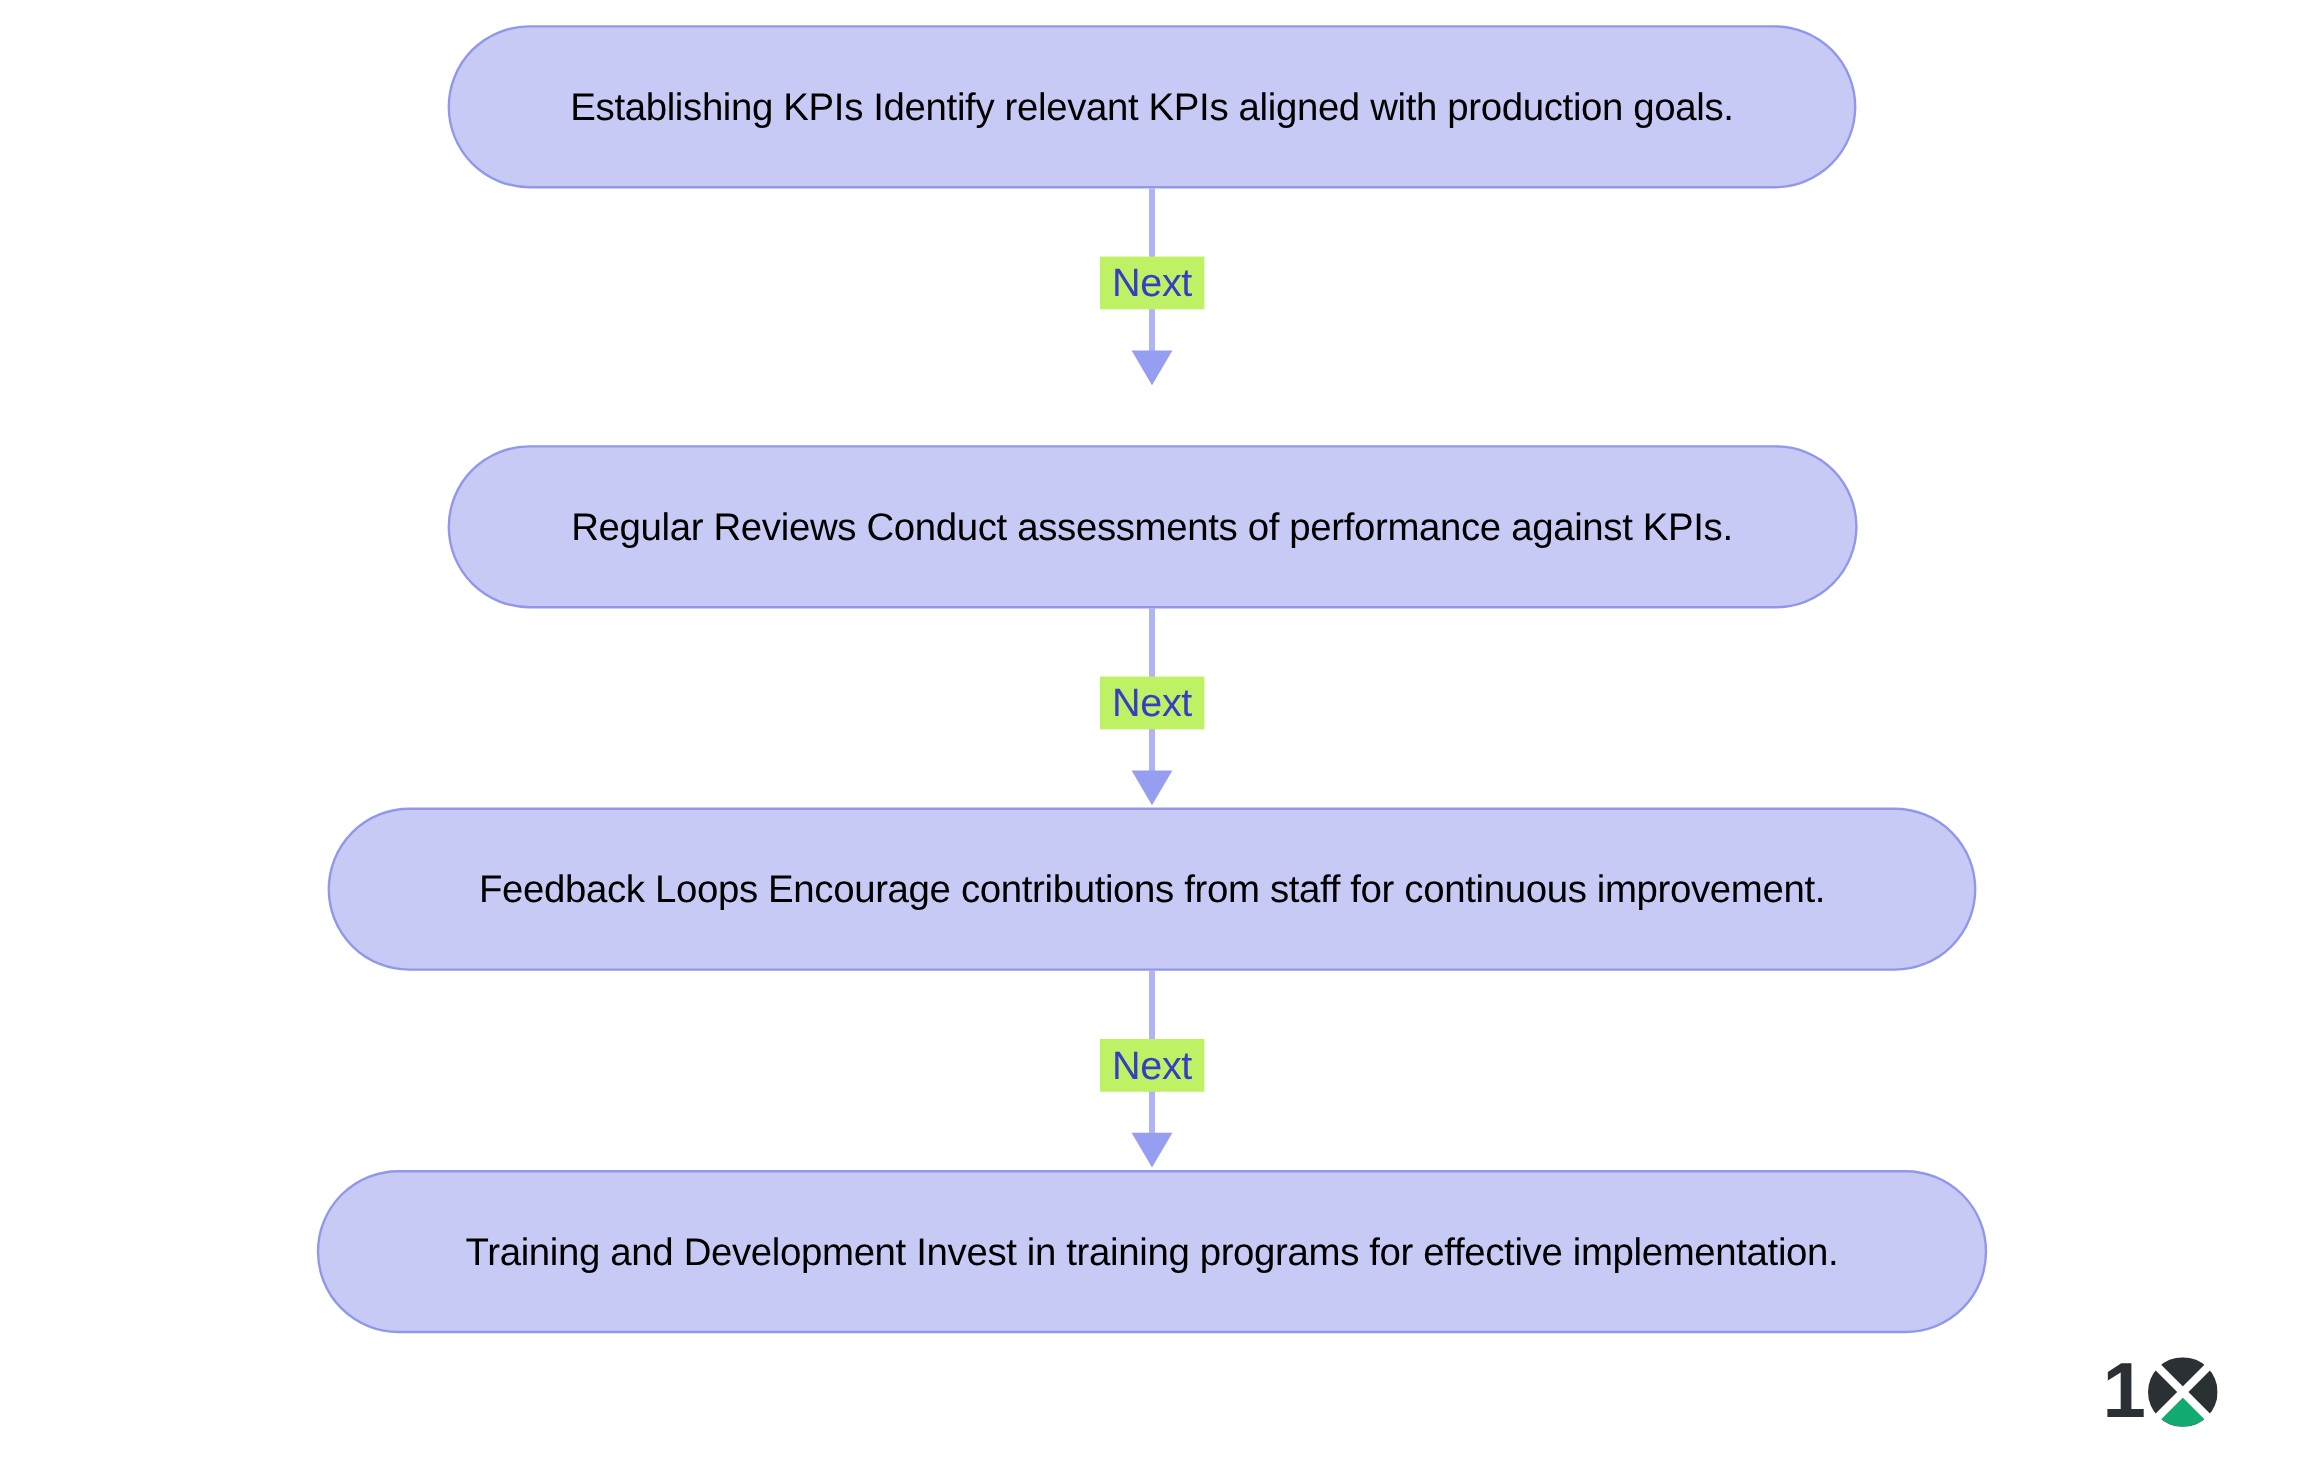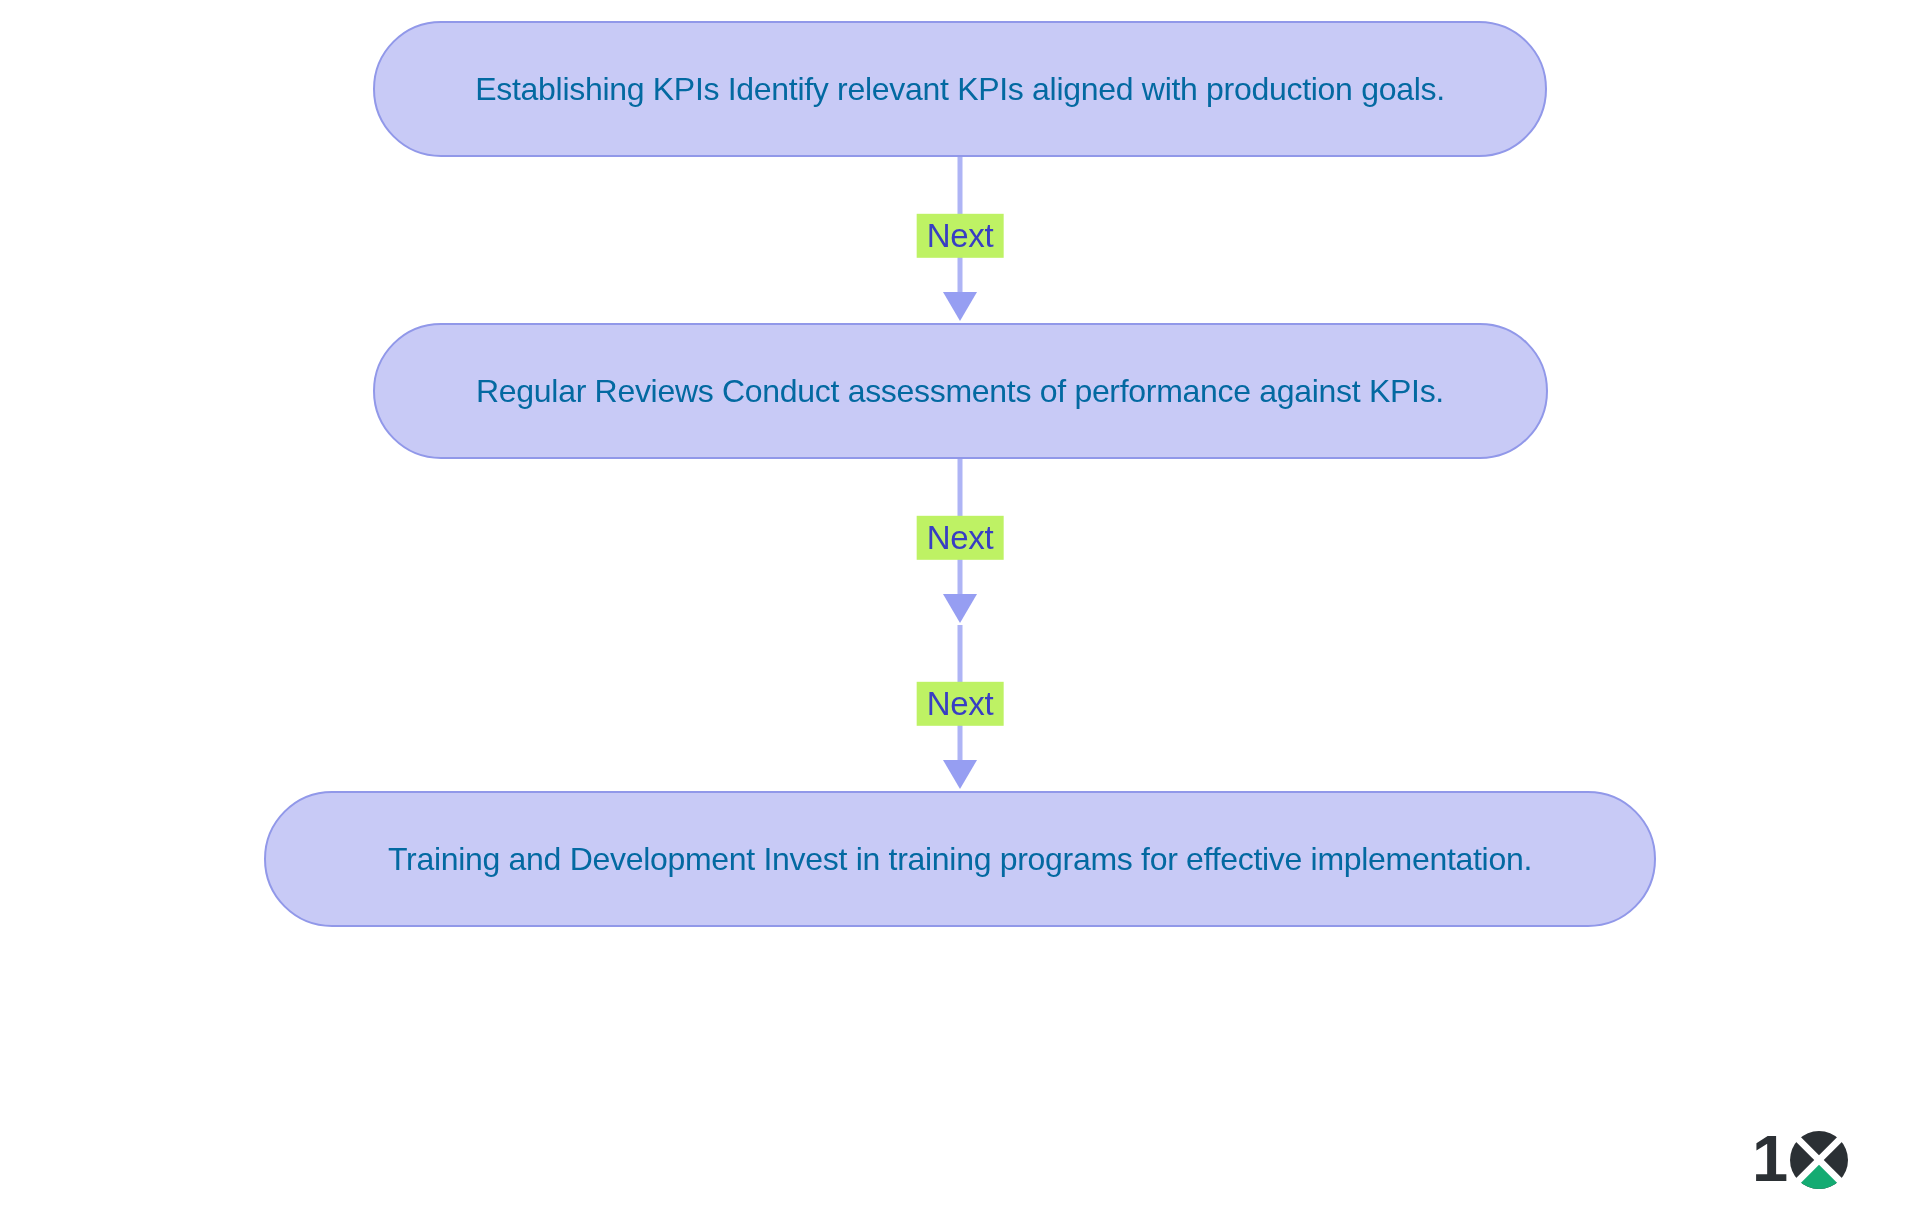--- a/index.html
+++ b/index.html
@@ -24,24 +24,24 @@
     border: 2px solid #9198e9;
     border-radius: 68px;
     display: flex;
     align-items: center;
     justify-content: center;
     white-space: nowrap;
   }
   .node span {
     font-size: 32px;
     letter-spacing: -0.3px;
-    color: #0369a1;
+    color: #000000;
   }
   .node-1 { width: 1174px; }
-  .node-2 { width: 1175px; }
+  .node-2 { width: 1175px; margin-top: 48px; }
   .node-3 { width: 1374px; }
   .node-4 { width: 1392px; }
   .connector {
     position: relative;
     height: 166px;
     width: 200px;
   }
   .connector .line {
     position: absolute;
     left: 50%;
@@ -113,20 +113,23 @@
   <div class="node node-2">
     <span>Regular Reviews Conduct assessments of performance against KPIs.</span>
   </div>
 
   <div class="connector">
     <div class="line"></div>
     <div class="head"></div>
     <div class="edge-label">Next</div>
   </div>
 
+  <div class="node node-3">
+    <span>Feedback Loops Encourage contributions from staff for continuous improvement.</span>
+  </div>
 
   <div class="connector">
     <div class="line"></div>
     <div class="head"></div>
     <div class="edge-label">Next</div>
   </div>
 
   <div class="node node-4">
     <span>Training and Development Invest in training programs for effective implementation.</span>
   </div>

